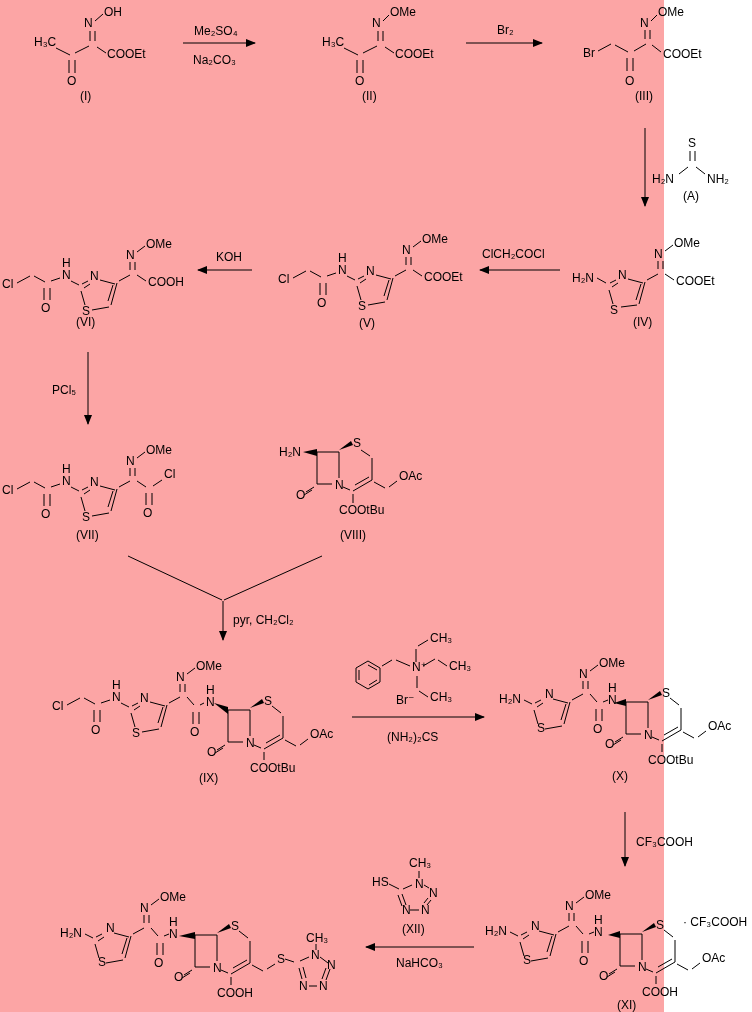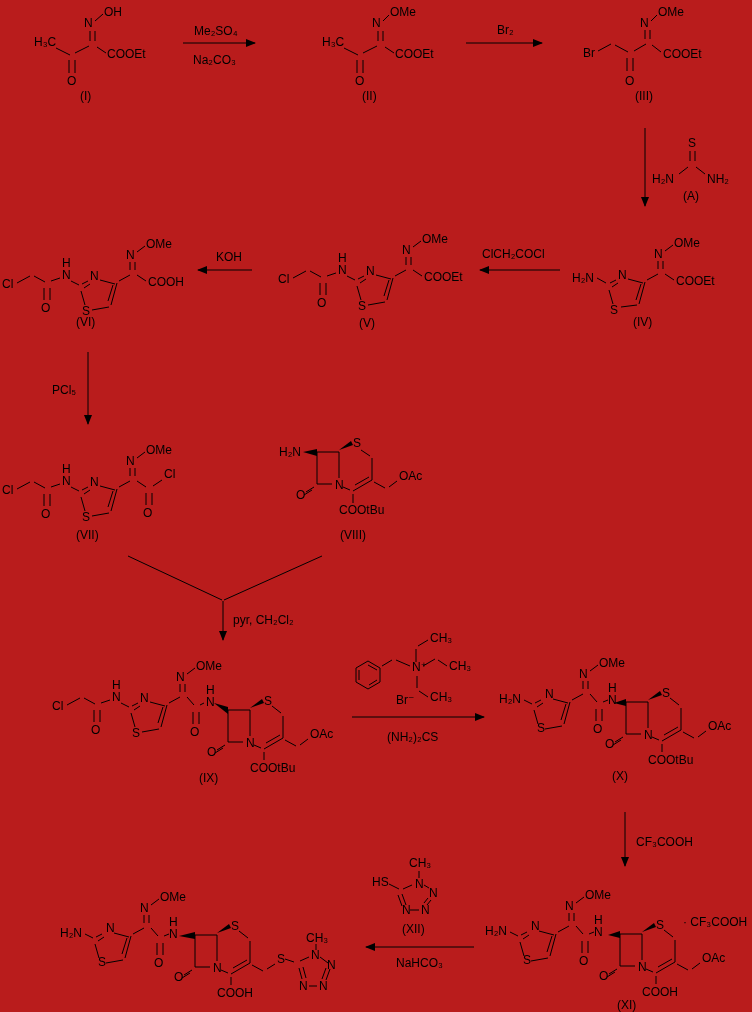--- a/index.html
+++ b/index.html
@@ -1,16 +1,16 @@
 <!DOCTYPE html>
 <html><head>
 <meta charset="utf-8">
 <style>
   html,body{margin:0;padding:0;background:#fff}
-  .page{width:752px;height:1012px;position:relative;background:#b91c1c}
+  .page{width:664px;height:1012px;position:relative;background:#fca5a5}
   svg{display:block}
   path,line{stroke:#000;stroke-width:1;fill:none}
   polygon.wedge{fill:#000;stroke:none}
   polygon.ring{fill:none;stroke:#000;stroke-width:1}
   text{font:12px "Liberation Sans","DejaVu Sans",sans-serif;fill:#000}
   #ah path{fill:#000;stroke:none}
 </style>
 </head>
 <body>
 

